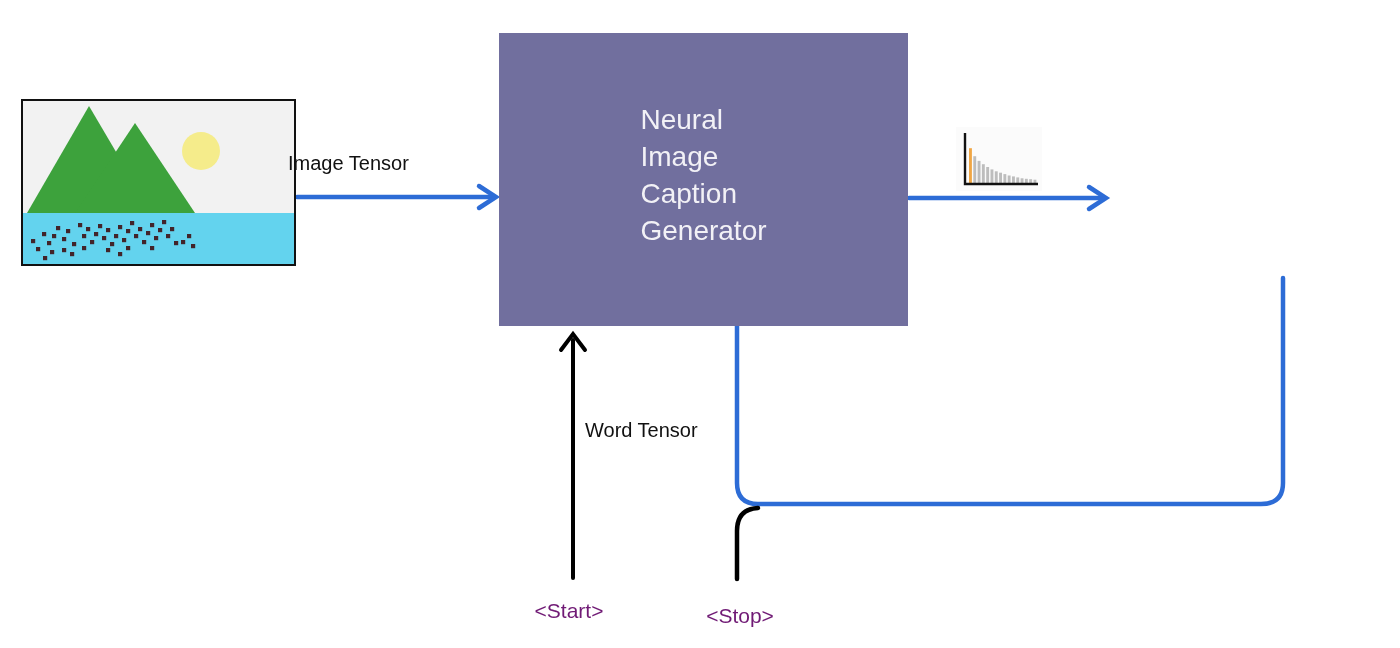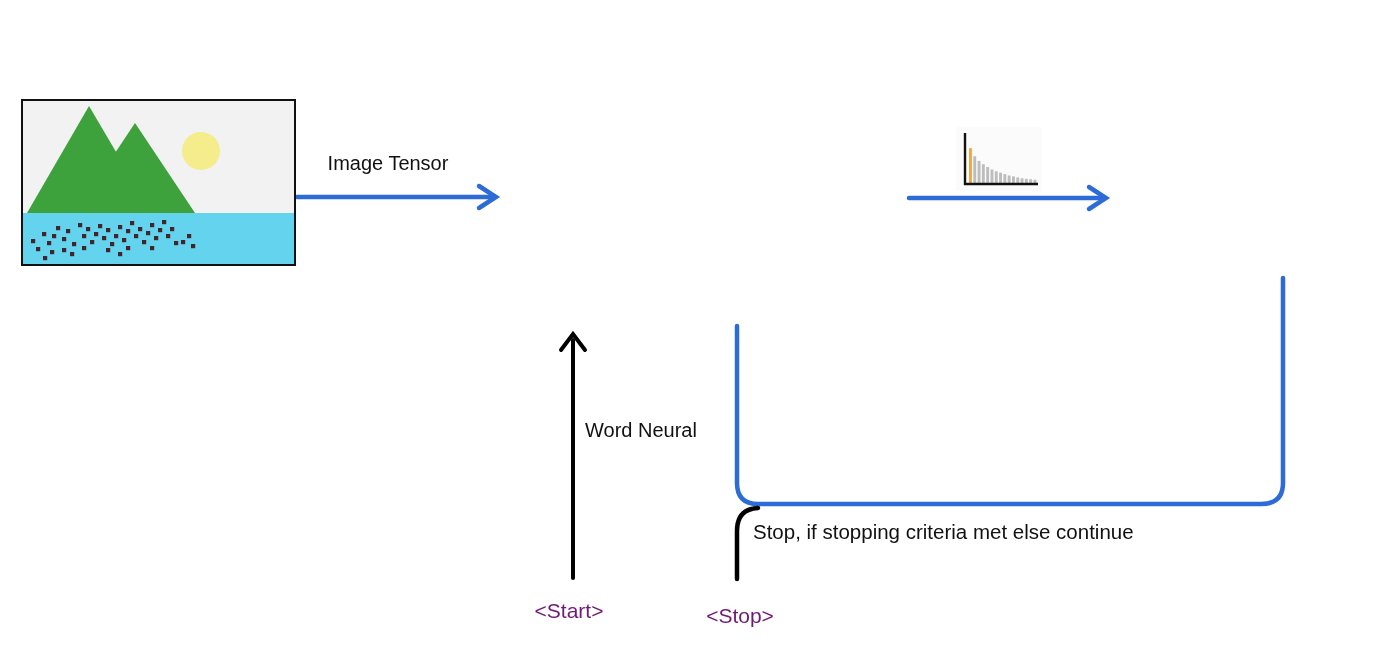--- a/index.html
+++ b/index.html
@@ -26,21 +26,21 @@
   .node-orange{
     left:1111px;top:110px;width:274px;height:167px;background:#eead55;
   }
   .node-orange .node-label{
     color:#101010;font-size:30px;line-height:44px;white-space:pre-line;text-align:center;
   }
   
   .dist{position:absolute;left:956px;top:127px;width:86px;height:64px;}
   
   .lbl{position:absolute;font-size:20px;color:#111;white-space:nowrap;}
-  .lbl-image-tensor{left:288px;top:152px;width:200px;text-align:center;}
+  .lbl-image-tensor{left:288px;top:152px;width:200px;}
   .lbl-word-tensor{left:585px;top:419px;}
   .lbl-stop-cond{left:753px;top:520px;font-size:20.5px;}
   .token{position:absolute;font-size:21px;color:#701a75;width:100px;text-align:center;}
   .token-start{left:519px;top:599px;}
   .token-stop{left:690px;top:604px;}
 </style>
 </head>
 <body>
 
 <div class="canvas">
@@ -118,20 +118,26 @@
         <rect x="158" y="139" width="4.2" height="4.2"></rect>
           <rect x="164" y="133" width="4.2" height="4.2"></rect>
         <rect x="168" y="143" width="4.2" height="4.2"></rect>
           <rect x="20" y="155" width="4.2" height="4.2"></rect>
         <rect x="47" y="151" width="4.2" height="4.2"></rect>
           <rect x="95" y="151" width="4.2" height="4.2"></rect>
       </g>
     </svg>
   </div>
 
+  <div class="node node-purple">
+    <div class="node-label">Neural
+Image
+Caption
+Generator</div>
+  </div>
 
 
   <svg class="dist" viewBox="0 0 86 64" aria-hidden="true">
     <rect x="0" y="0" width="86" height="64" fill="#fbfbfb"></rect>
     <g id="dist-bars">
         <rect x="13.0" y="21.2" width="2.9" height="34.8" fill="#f0a644"></rect>
         <rect x="17.3" y="29.2" width="2.9" height="26.8" fill="#bdbdbd"></rect>
         <rect x="21.6" y="33.9" width="2.9" height="22.1" fill="#bdbdbd"></rect>
         <rect x="25.9" y="37.2" width="2.9" height="18.8" fill="#bdbdbd"></rect>
         <rect x="30.2" y="40.0" width="2.9" height="16.0" fill="#bdbdbd"></rect>
@@ -144,18 +150,17 @@
         <rect x="60.3" y="50.4" width="2.9" height="5.6" fill="#bdbdbd"></rect>
         <rect x="64.6" y="51.3" width="2.9" height="4.7" fill="#bdbdbd"></rect>
         <rect x="68.9" y="51.8" width="2.9" height="4.2" fill="#bdbdbd"></rect>
         <rect x="73.2" y="52.2" width="2.9" height="3.8" fill="#bdbdbd"></rect>
         <rect x="77.5" y="52.7" width="2.9" height="3.3" fill="#bdbdbd"></rect>
       </g>
     <path d="M9,6 L9,57 L82,57" fill="none" stroke="#111111" stroke-width="2.4"></path>
   </svg>
 
   <div class="lbl lbl-image-tensor">Image Tensor</div>
-  <div class="lbl lbl-word-tensor">Word Neural</div>
-  <div class="lbl lbl-stop-cond">Stop, if stopping criteria met else continue</div>
+  <div class="lbl lbl-word-tensor">Word Tensor</div>
   <div class="token token-start">&lt;Start&gt;</div>
   <div class="token token-stop">&lt;Stop&gt;</div>
 
 </div>
 
 </body></html>

